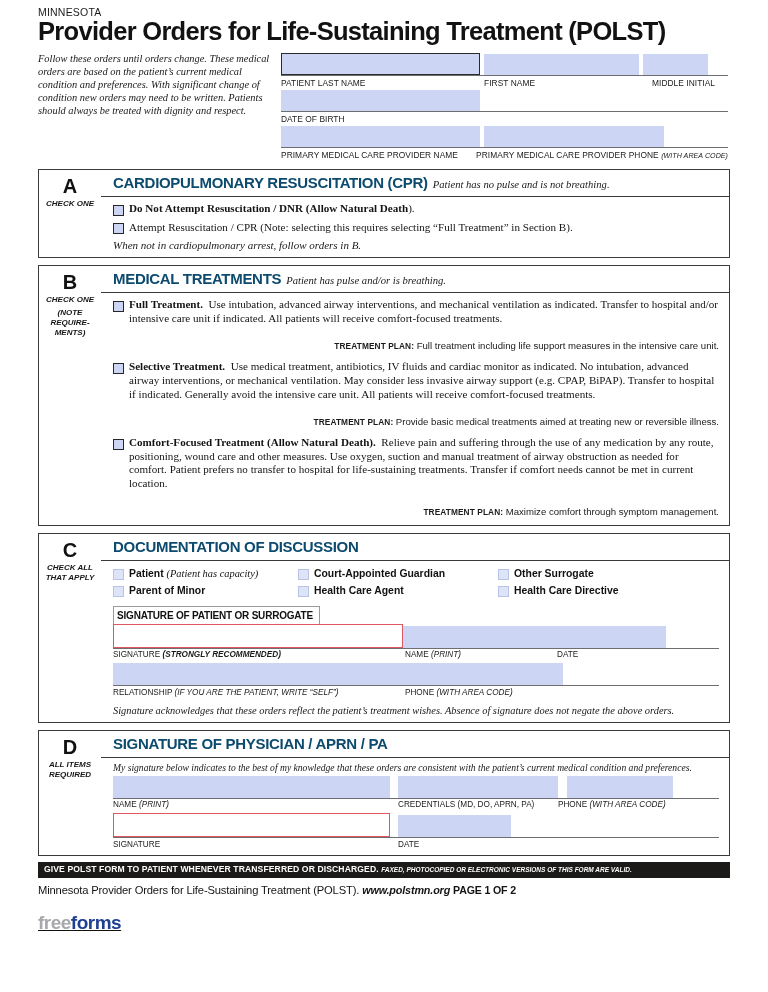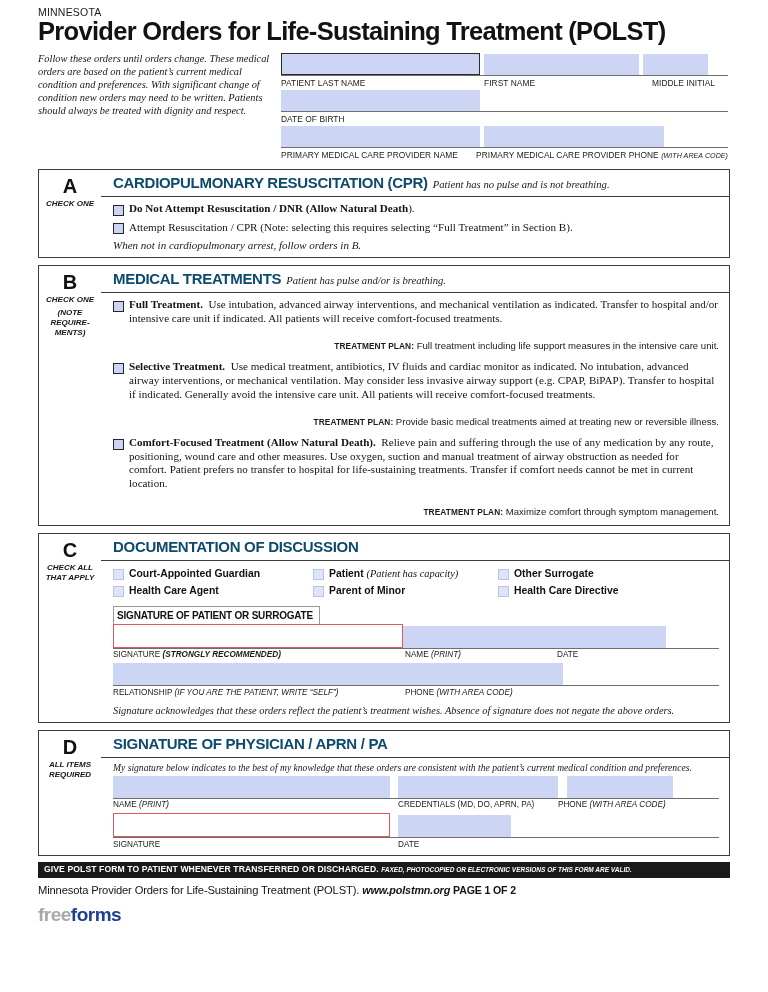--- a/index.html
+++ b/index.html
@@ -252,25 +252,26 @@
   .footline {
     margin-top:6px;
     font-family:"Liberation Sans", sans-serif;
     font-size:11.2px;
     color:#141416;
     letter-spacing:-.15px;
   }
   .footline .url { font-style:italic; font-weight:bold; font-size:10.8px; }
   .footline .pg { font-weight:bold; font-size:10.6px; }
   .brand {
-    margin-top:8px;
+    margin-top:16px;
     font-family:"Liberation Sans", sans-serif;
     font-weight:bold;
     font-size:19px;
     letter-spacing:-.5px;
+    text-decoration:underline;
   }
   .brand .free { color:#a8a8ac; }
   .brand .forms { color:#1f3f91; }
 </style>
 </head>
 <body>
 
 <div class="page">
 
 
@@ -389,40 +390,40 @@
       <div class="sec-letter">C</div>
       <div class="sec-sub">CHECK ALL THAT APPLY</div>
     </div>
     <div class="sec-right">
       <div class="sec-head">
         <span class="h">DOCUMENTATION OF DISCUSSION</span>
       </div>
       <div class="sec-body" style="padding:4px 10px 5px 12px">
 
         <div class="cgrid">
+          <div class="ccol c1">
+            <div class="citem">
+              <span class="cb light"></span>
+              <span class="t"><span>Patient</span> <i>(Patient has capacity)</i></span>
+            </div>
+            <div class="citem">
+              <span class="cb light"></span>
+              <span class="t">Parent of Minor</span>
+            </div>
+          </div>
           <div class="ccol c2">
             <div class="citem">
               <span class="cb light"></span>
               <span class="t">Court-Appointed Guardian</span>
             </div>
             <div class="citem">
               <span class="cb light"></span>
               <span class="t">Health Care Agent</span>
             </div>
           </div>
-          <div class="ccol c1">
-            <div class="citem">
-              <span class="cb light"></span>
-              <span class="t"><span>Patient</span> <i>(Patient has capacity)</i></span>
-            </div>
-            <div class="citem">
-              <span class="cb light"></span>
-              <span class="t">Parent of Minor</span>
-            </div>
-          </div>
           <div class="ccol">
             <div class="citem">
               <span class="cb light"></span>
               <span class="t">Other Surrogate</span>
             </div>
             <div class="citem">
               <span class="cb light"></span>
               <span class="t">Health Care Directive</span>
             </div>
           </div>

